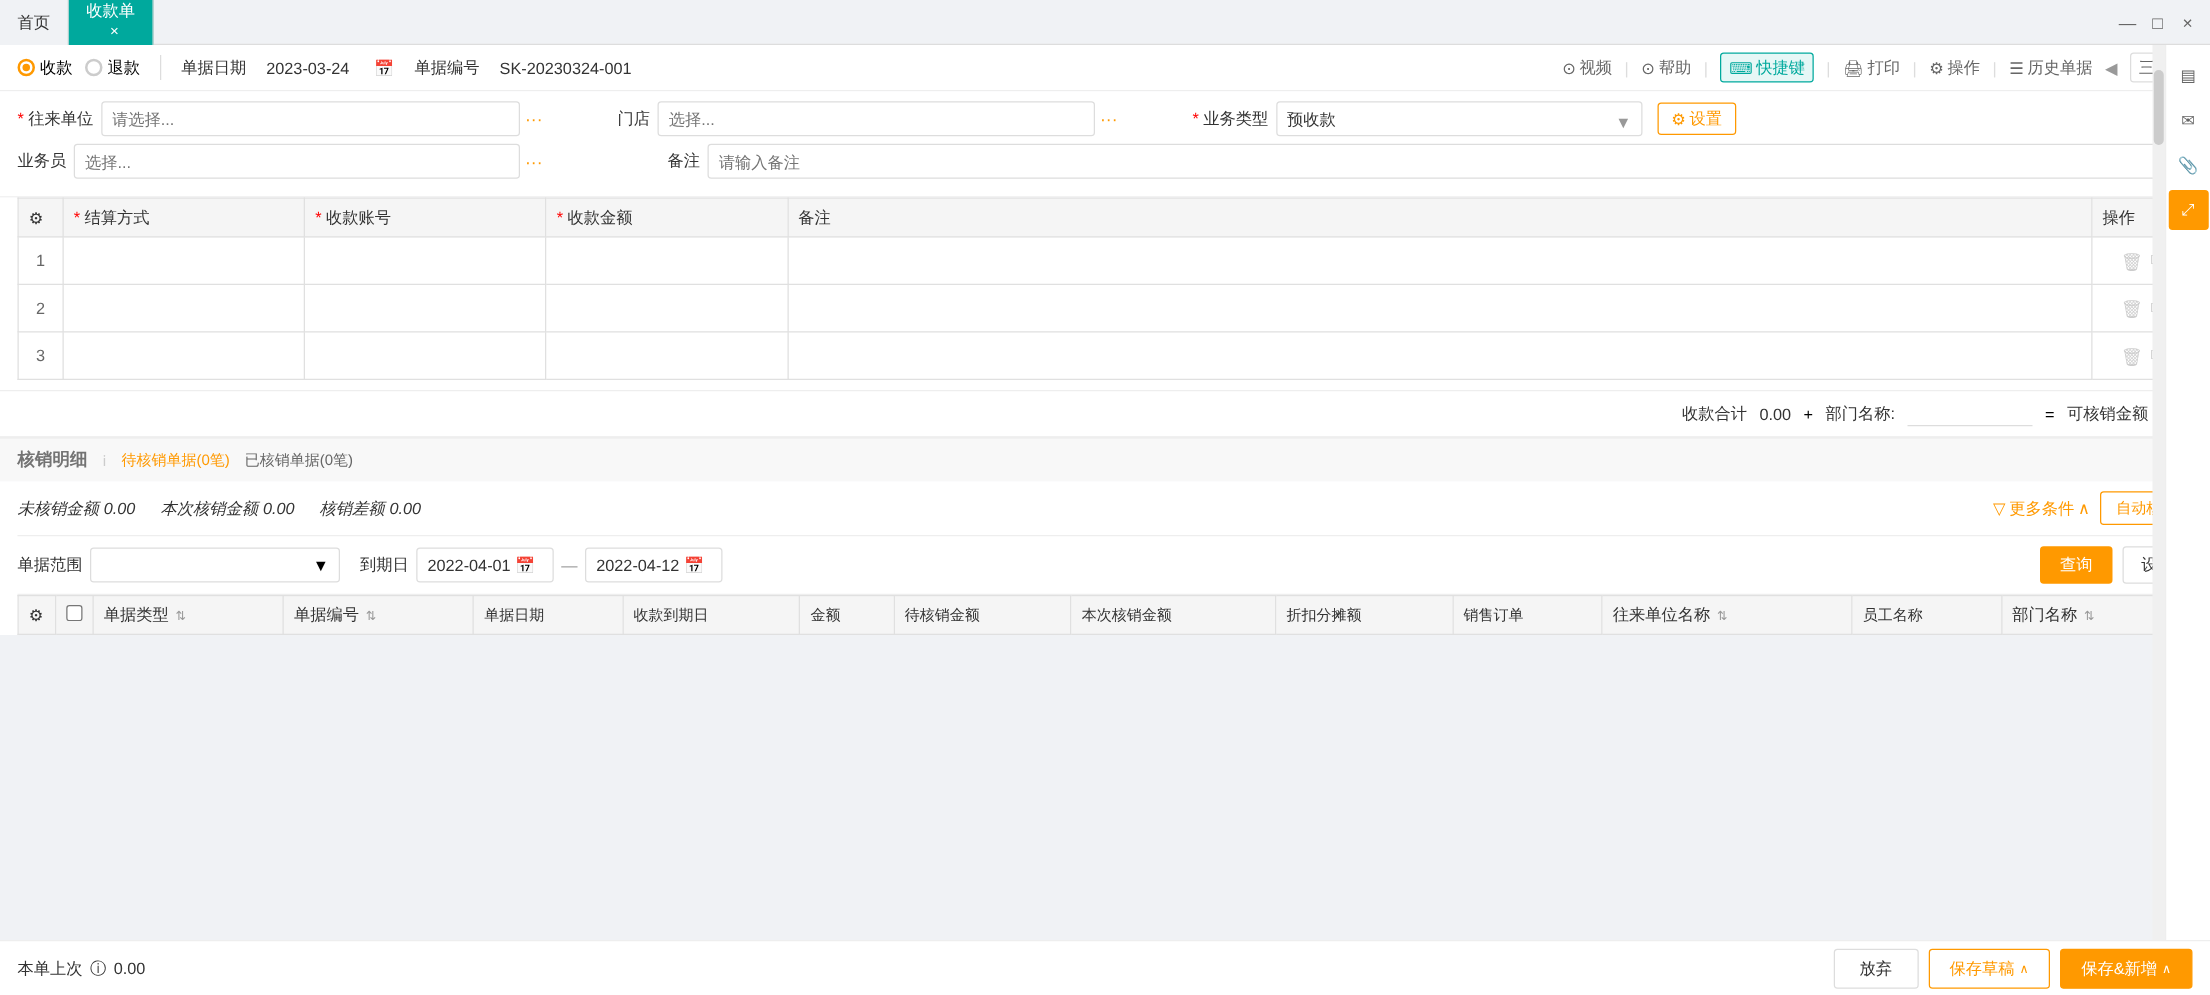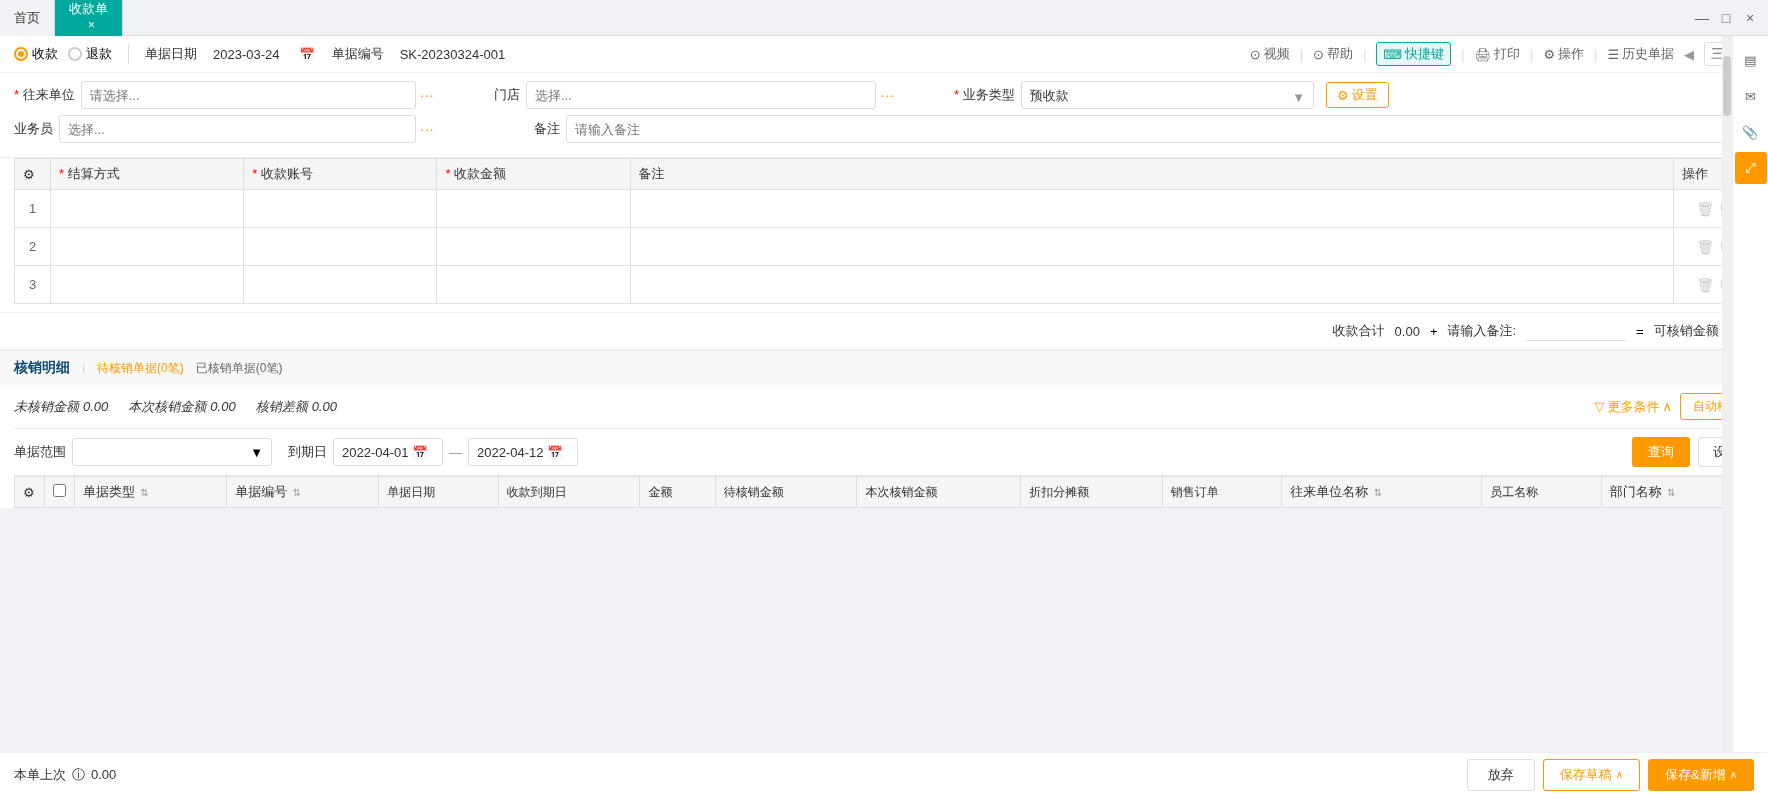--- a/index.html
+++ b/index.html
@@ -89,21 +89,21 @@
     .summary-input {
       border: none; border-bottom: 1px solid #ddd; width: 100px; text-align: right;
       outline: none; padding: 2px 4px;
     }
 
     
     .section-header {
       background: #f8f8f8; border-top: 2px solid #eee; padding: 8px 14px;
       display: flex; align-items: center; gap: 12px;
     }
-    .section-title { font-size: 14px; font-weight: bold; color: #0c4a6e; }
+    .section-title { font-size: 14px; font-weight: bold; color: #737373; }
     .info-icon { color: #ccc; cursor: pointer; font-size: 12px; }
     .section-tab { color: #f90; cursor: pointer; font-size: 12px; }
     .section-tab-inactive { color: #666; cursor: pointer; font-size: 12px; }
 
     
     .verify-section { background: #fff; padding: 0 14px; }
     .verify-stats { display: flex; align-items: center; gap: 20px; padding: 8px 0; }
     .stat-item { display: flex; align-items: center; gap: 4px; color: #333; font-size: 12px; font-style: italic; }
     .stat-value { color: #333; }
     .verify-actions { margin-left: auto; display: flex; align-items: center; gap: 8px; }
@@ -370,21 +370,21 @@
         </td>
       </tr>
     </tbody>
   </table>
 </div>
 
 <div class="summary-row">
   <span class="summary-label">收款合计</span>
   <span class="summary-value">0.00</span>
   <span>+</span>
-  <span class="summary-label">请输入备注:</span>
+  <span class="summary-label">部门名称:</span>
   <input class="summary-input" style="">
   <span>=</span>
   <span class="summary-label">可核销金额</span>
   <span class="summary-highlight">0.00</span>
 </div>
 
 <div class="section-header">
   <span class="section-title">核销明细</span>
   <span class="info-icon">ℹ</span>
   <span class="section-tab">待核销单据(0笔)</span>

